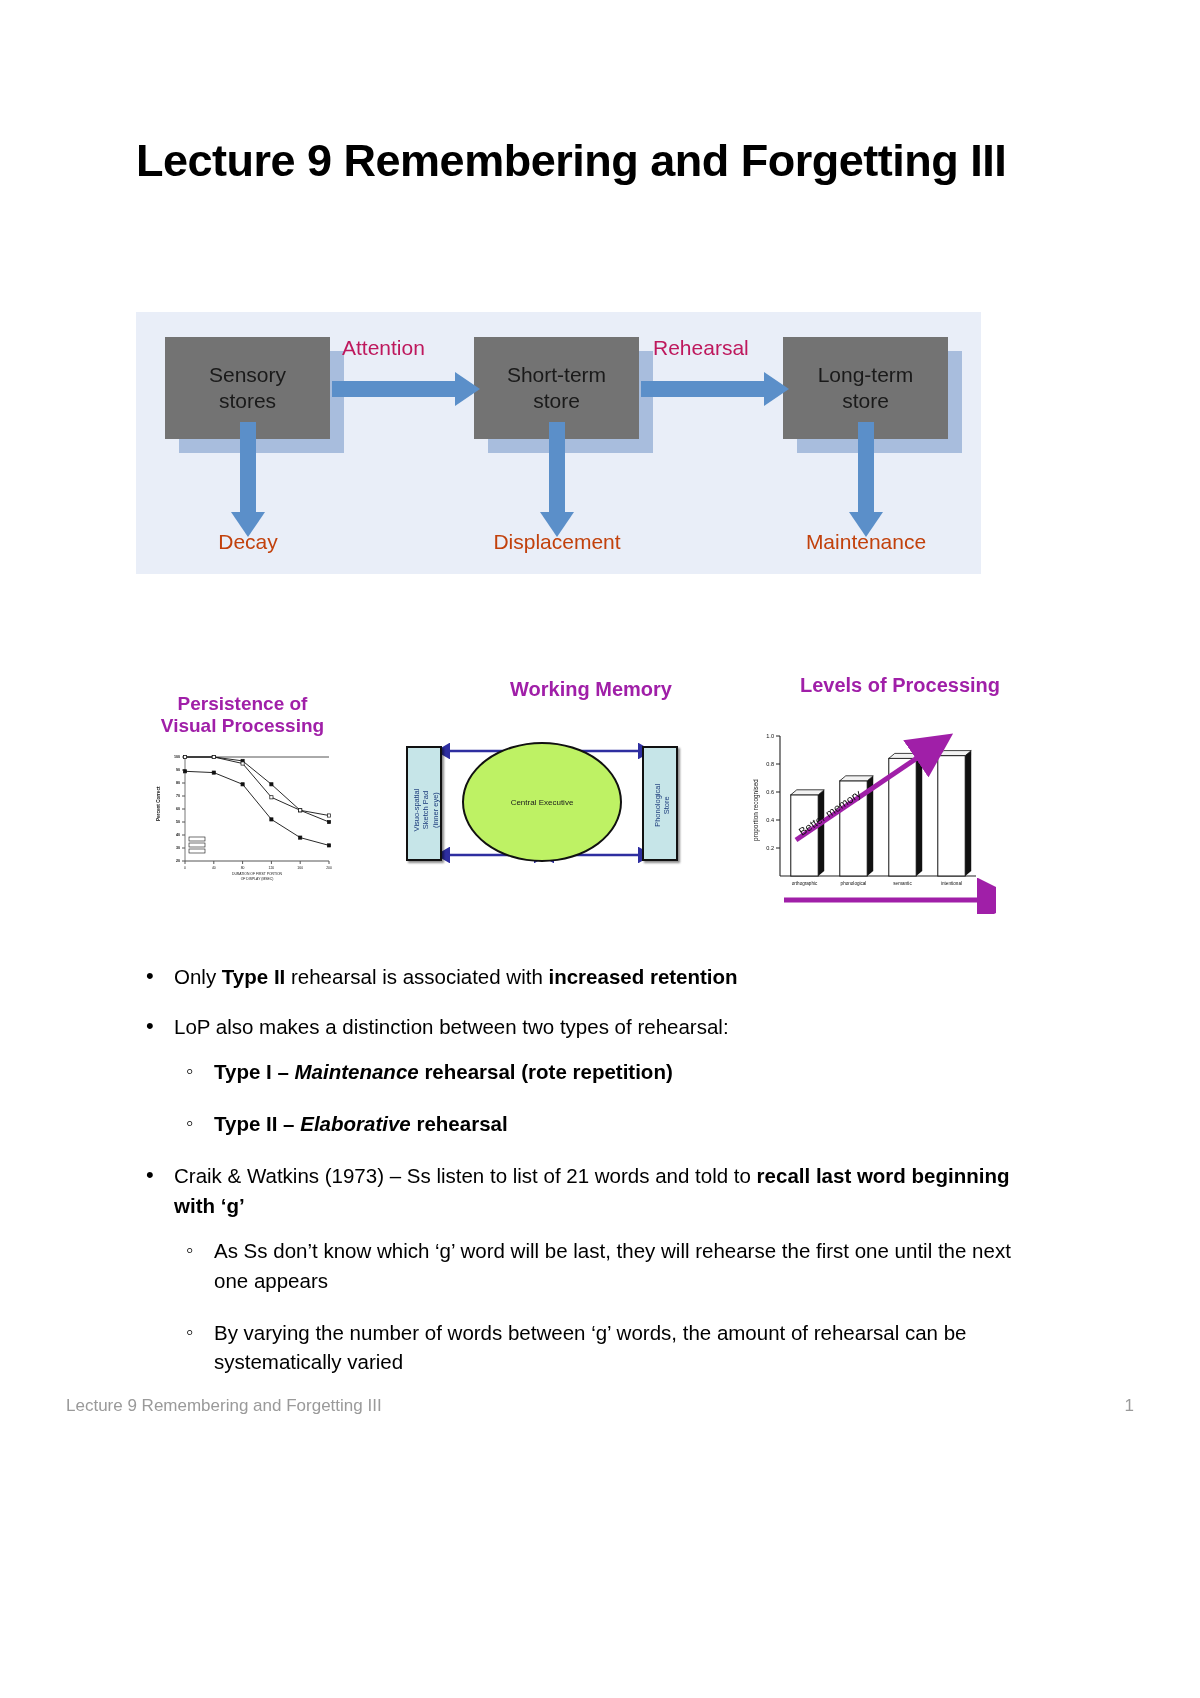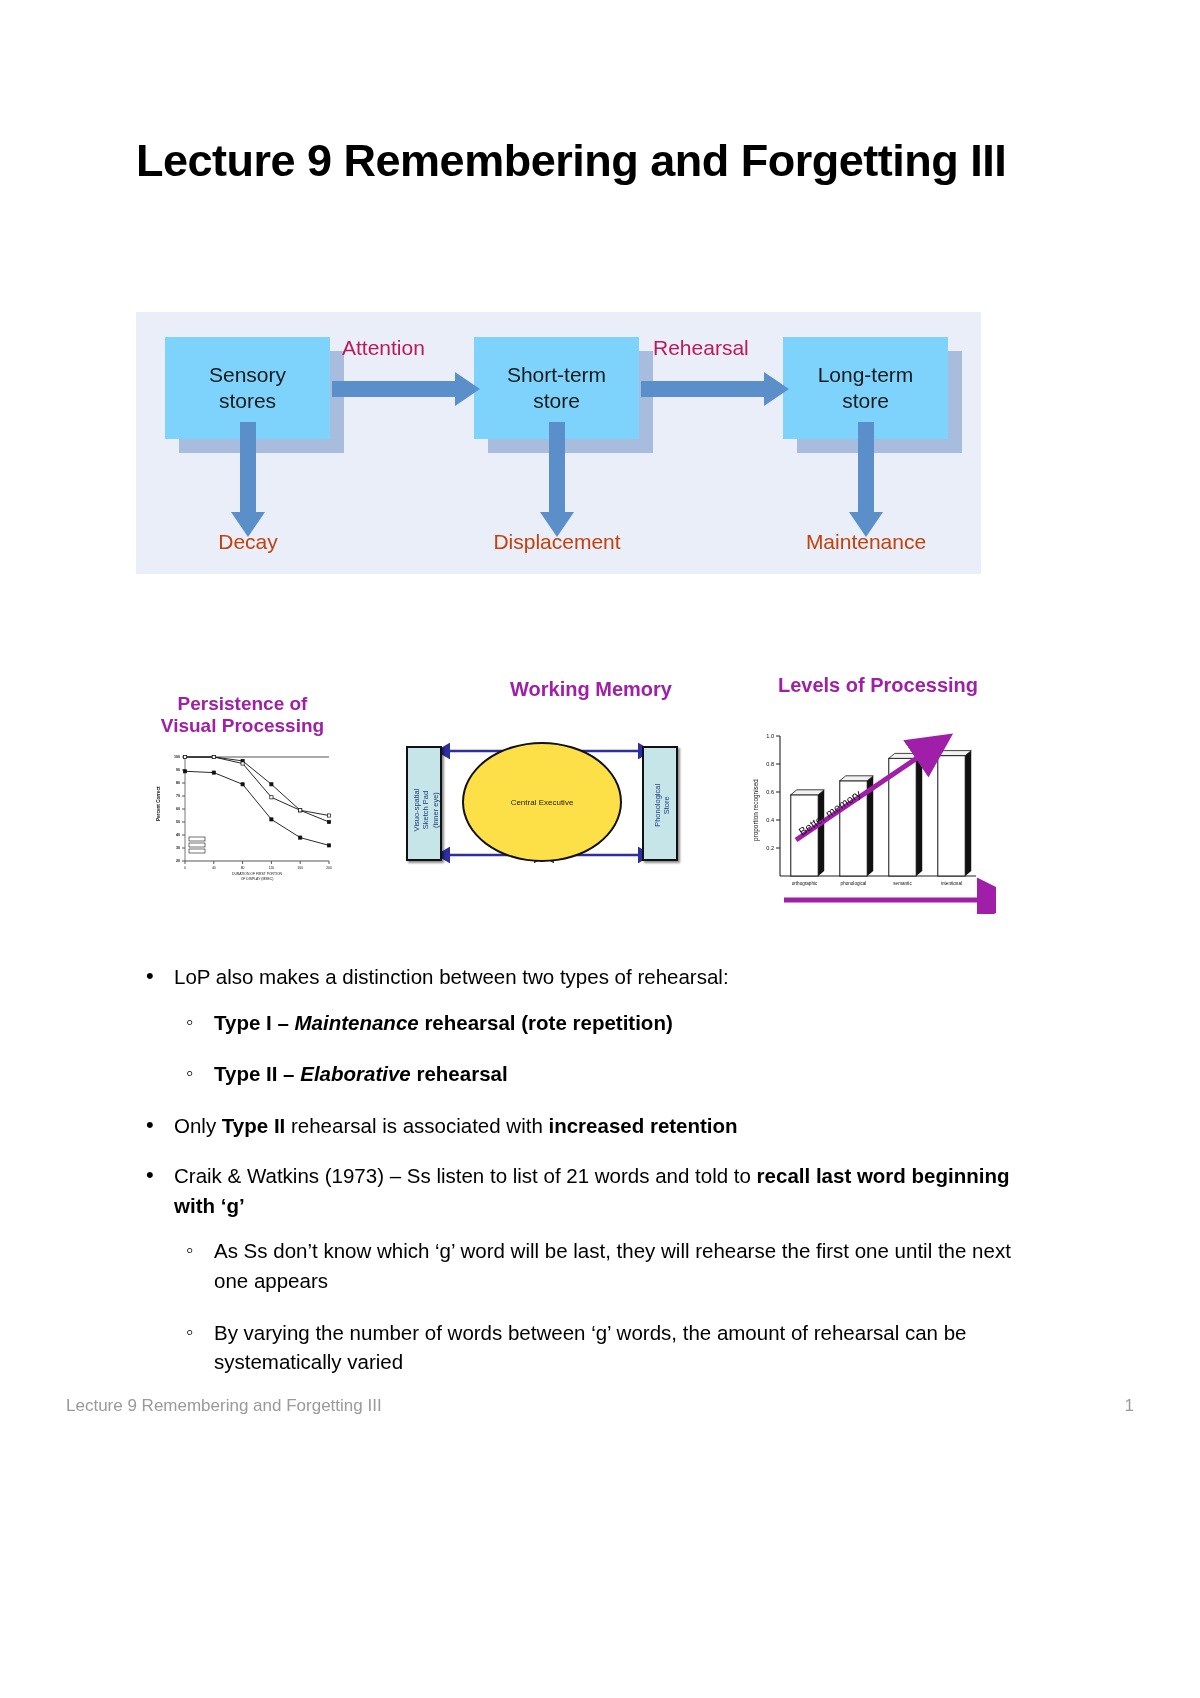--- a/index.html
+++ b/index.html
@@ -26,21 +26,21 @@
   
   .modal-diagram {
     position:absolute;
     left:136px; top:312px;
     width:845px; height:262px;
     background:#e9eef8;
   }
   .store-box {
     position:absolute;
     width:165px; height:102px;
-    background:#7dd3fc;
+    background:#737373;
     display:flex; align-items:center; justify-content:center;
     text-align:center;
     font-size:21px; line-height:1.22;
     color:#1a1a1a;
     z-index:3;
   }
   .store-shadow {
     position:absolute;
     width:165px; height:102px;
     background:#a8bddd;
@@ -146,28 +146,28 @@
     line-height:1.25;
     text-align:center;
     width:112px;
   }
   .wm-vtext.l { left:-38px; top:48px; }
   .wm-vtext.r { left:-38px; top:48px; }
   .wm-ellipse {
     position:absolute; left:56px; top:4px;
     width:160px; height:120px;
     border-radius:50%;
-    background:#fde047;
+    background:#bef264;
     border:2.5px solid #111;
     display:flex; align-items:center; justify-content:center;
     font-size:8px; color:#1a1a1a;
   }
 
   
-  .p3 { position:absolute; left:612px; top:14px; width:260px; }
+  .p3 { position:absolute; left:634px; top:14px; width:260px; }
   .p3 .panel-title { font-size:20px; }
   .lop {
     position:absolute; left:588px; top:58px;
     width:272px; height:196px;
   }
 
   
   .content { position:absolute; left:136px; top:962px; width:880px; }
   ul.lvl1 { list-style:none; margin:0; padding:0; }
   ul.lvl1 > li {
@@ -433,25 +433,25 @@
 
         <line x1="60" y1="182" x2="258" y2="182" stroke="#a01fa8" stroke-width="5" marker-end="url(#lopArr)"></line>
       </svg>
       
     </div>
 
   </div>
 
   <div class="content">
     <ul class="lvl1" id="bullet-root">
+        <li><span class="">Only </span><span class="b">Type II</span><span class=""> rehearsal is associated with </span><span class="b">increased retention</span></li>
         <li><span class="">LoP also makes a distinction between two types of rehearsal:</span><ul class="lvl2">
             <li><span class="b">Type I – </span><span class="bi">Maintenance</span><span class="b"> rehearsal (rote repetition)</span></li>
             <li><span class="b">Type II – </span><span class="bi">Elaborative</span><span class="b"> rehearsal</span></li>
           </ul></li>
-        <li><span class="">Only </span><span class="b">Type II</span><span class=""> rehearsal is associated with </span><span class="b">increased retention</span></li>
         <li><span class="">Craik &amp; Watkins (1973) – Ss listen to list of 21 words and told to </span><span class="b">recall last word beginning with ‘g’</span><ul class="lvl2">
             <li><span class="">As Ss don’t know which ‘g’ word will be last, they will rehearse the first one until the next one appears</span></li>
             <li><span class="">By varying the number of words between ‘g’ words, the amount of rehearsal can be systematically varied</span></li>
           </ul></li>
       </ul>
   </div>
 
   <div class="footer">
     <div class="footer-text">Lecture 9 Remembering and Forgetting III</div>
     <div class="footer-page">1</div>

